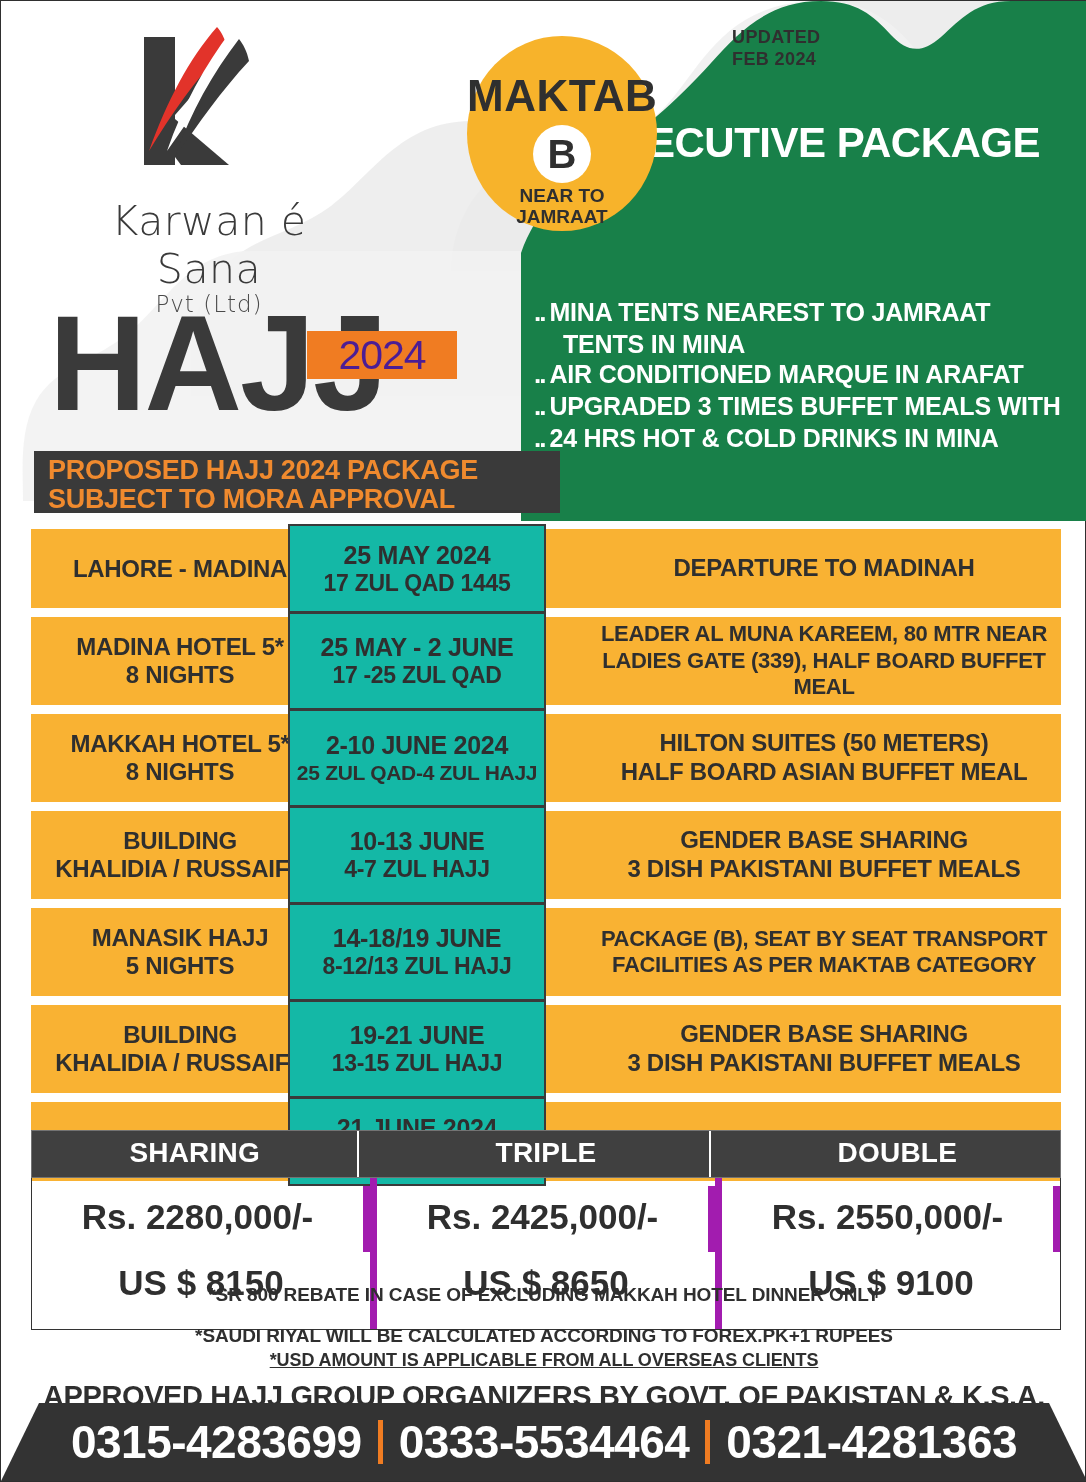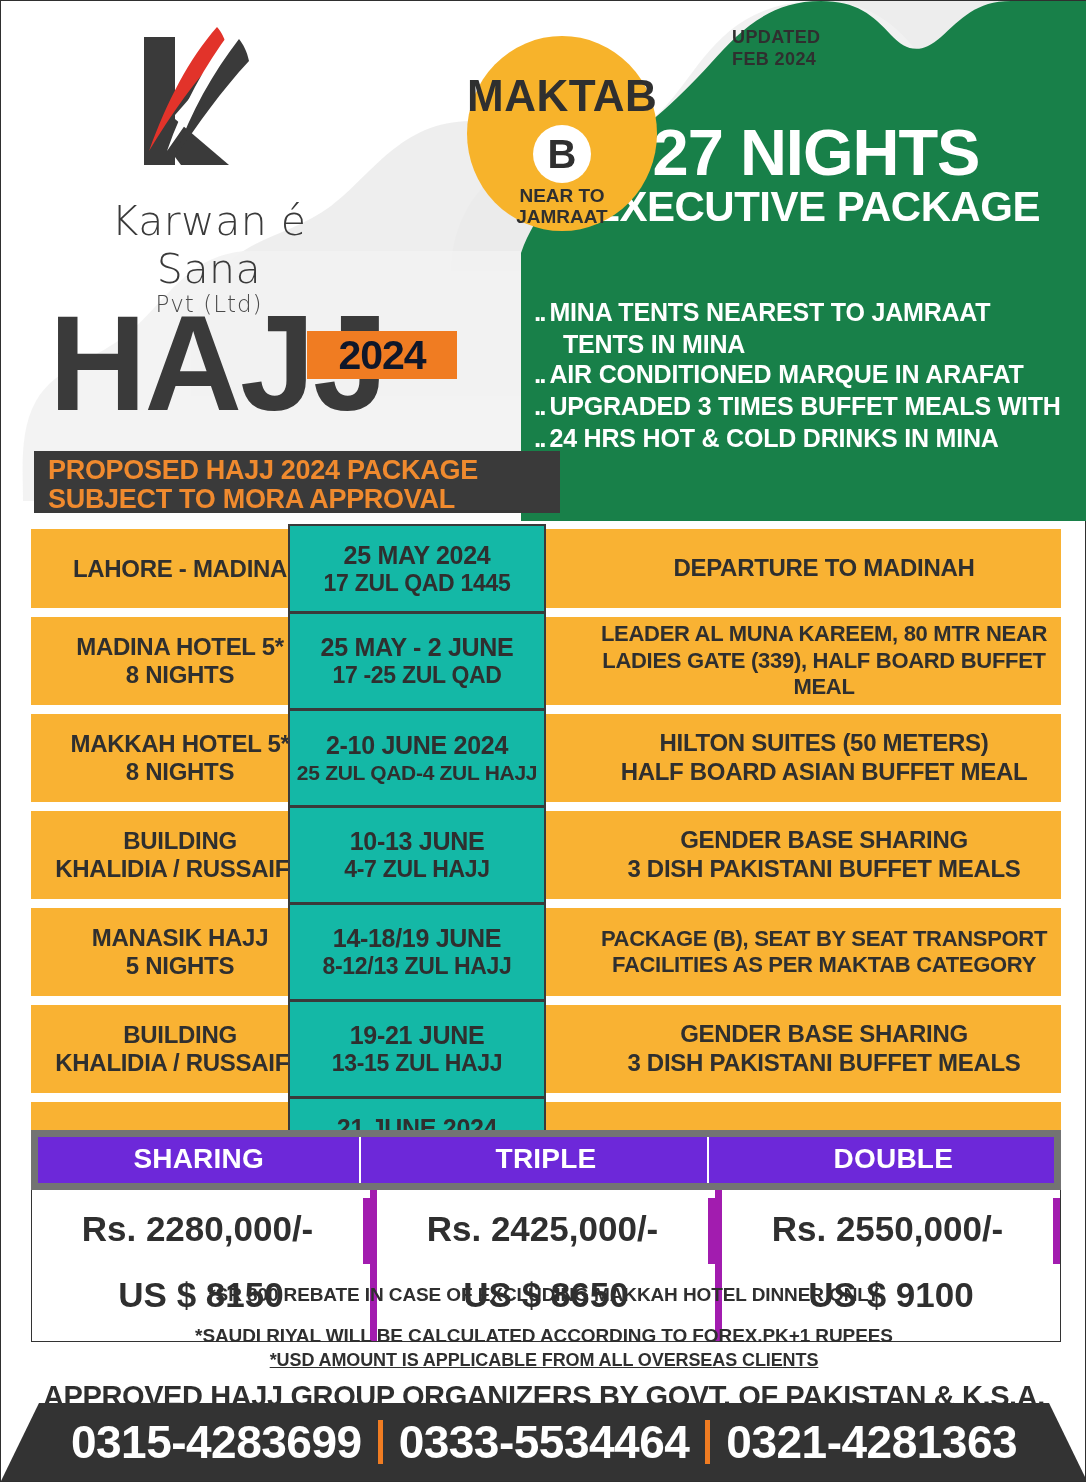--- a/index.html
+++ b/index.html
@@ -75,21 +75,21 @@
     width:150px; height:48px; background:#F07C22;
     clip-path:polygon(0 0, 100% 0, 100% 100%, 0 100%);
   }
   .tag-2024 .arrow {
     position:absolute; left:150px; top:0; width:40px; height:48px;
     background:#F07C22; clip-path:polygon(0 0, 100% 0, 0 100%);
   }
   .tag-2024 span {
     position:absolute; left:0; top:0; width:150px; height:48px;
     line-height:48px; text-align:center;
-    font-size:41px; font-weight:bold; color:#0f172a; letter-spacing:-1px;
+    font-size:41px; font-weight:normal; color:#4c1d95; letter-spacing:-1px;
   }
 
   .proposed-bar {
     position:absolute; left:33px; top:450px; width:526px; height:62px; z-index:4;
     background:#3a3a3a; color:#F08A2E;
     font-size:27px; font-weight:bold; line-height:1.07;
     padding:5px 0 0 14px; letter-spacing:-.3px;
   }
 
   
@@ -114,21 +114,21 @@
   .cell-date .d2.small { font-size:21px; }
   .cell-desc {
     margin-left:258px; flex:1; text-align:center; color:#2f2f2f;
     font-size:24px; font-weight:bold; line-height:1.2; letter-spacing:-.3px;
     padding:0 8px;
   }
   .cell-desc.sm { font-size:22px; }
 
   
   .pricing { position:absolute; left:30px; top:1129px; width:1030px; z-index:4; }
-  .price-head { display:flex; background:#6d28d9; border:7px solid #737373;gap:24px; }
+  .price-head { display:flex; background:#404040; border:1px solid #737373;gap:24px; }
   .price-head div {
     flex:1; text-align:center; color:#ffffff;
     font-size:28px; font-weight:bold; padding:6px 0 8px 0; letter-spacing:.2px;
     border-right:2px solid #ffffff;
   }
   .price-head div:last-child { border-right:none; }
   .price-body { display:flex; border:1px solid #333333; border-top:none; }
   .price-body div {
     flex:1; text-align:center; color:#2f2f2f;
     font-size:35px; font-weight:bold; line-height:1.3; padding:8px 0 12px 0;
@@ -202,21 +202,20 @@
   </div>
 
   <div class="maktab-badge">
     <div class="maktab-word">MAKTAB</div>
     <div class="maktab-circle">B</div>
     <div class="maktab-near">NEAR TO</div>
     <div class="maktab-near">JAMRAAT</div>
   </div>
 
   <div class="nights-block">
-    <div class="nights-num">27 NIGHTS</div>
     <div class="nights-sub">EXECUTIVE PACKAGE</div>
   </div>
 
   <div class="bullets">
     <div class="bullet-row"><span class="dots">..</span><span>MINA TENTS NEAREST TO JAMRAAT</span></div>
     <div class="bullet-row cont"><span>TENTS IN MINA</span></div>
     <div class="bullet-row"><span class="dots">..</span><span>AIR CONDITIONED MARQUE IN ARAFAT</span></div>
     <div class="bullet-row"><span class="dots">..</span><span>UPGRADED 3 TIMES BUFFET MEALS WITH</span></div>
     <div class="bullet-row"><span class="dots">..</span><span>24 HRS HOT &amp; COLD DRINKS IN MINA</span></div>
   </div>

